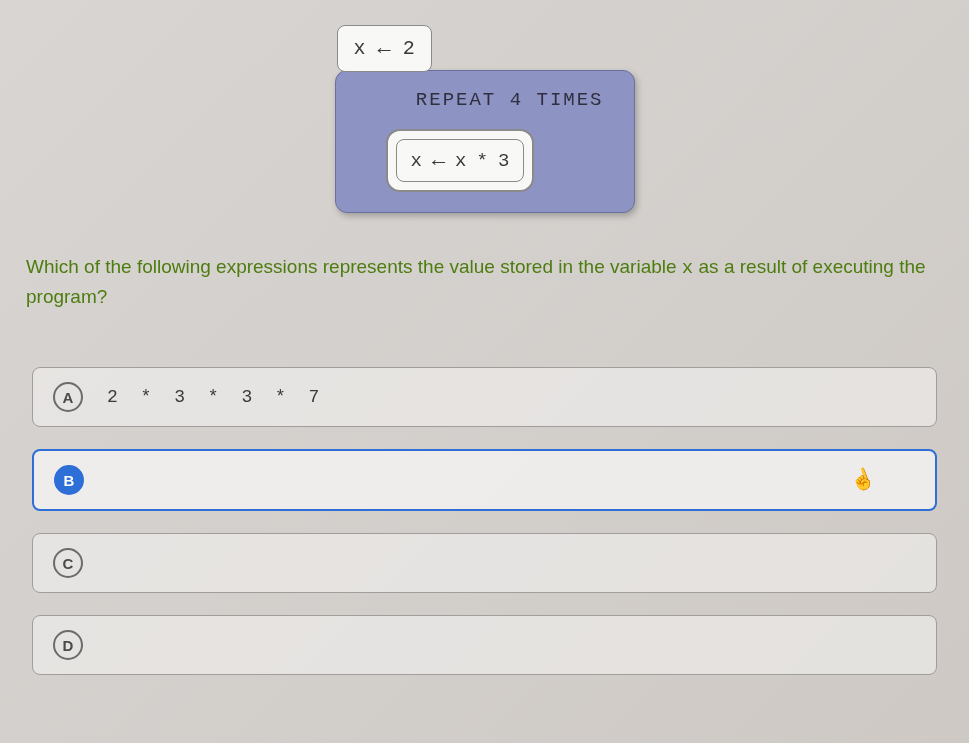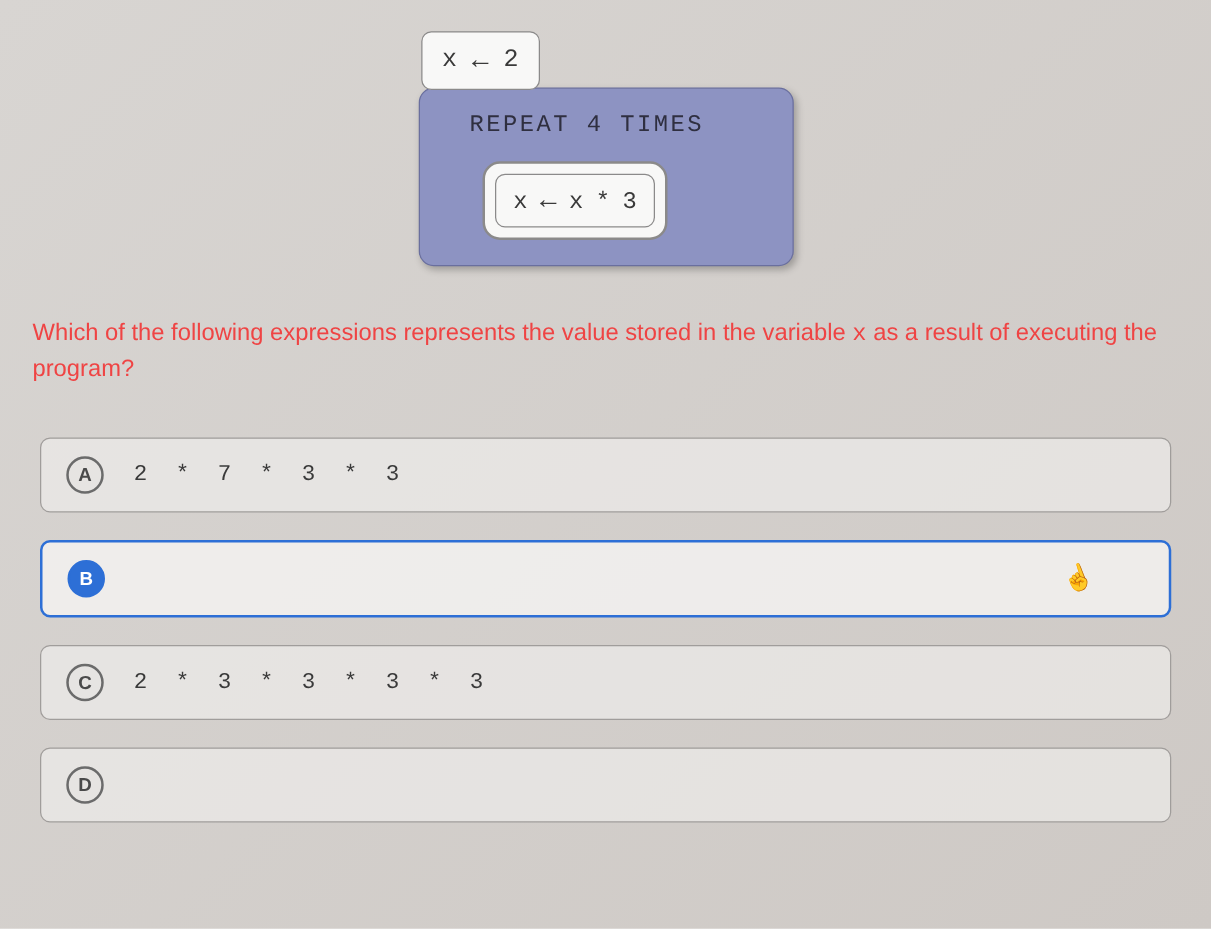--- a/index.html
+++ b/index.html
@@ -52,20 +52,21 @@
     min-width: 300px;
     box-shadow: 2px 3px 6px rgba(0,0,0,0.25);
   }
   .repeat-header {
     font-family: "Courier New", monospace;
     font-size: 19px;
     color: #2f2f40;
     letter-spacing: 2px;
     margin-bottom: 18px;
     margin-left: 10px;
+    text-align: right;
   }
   .repeat-body-outer {
     background: #f8f8f7;
     border: 2px solid #8b8a8a;
     border-radius: 14px;
     padding: 8px;
     margin-left: 20px;
     display: inline-block;
   }
   .repeat-body-inner {
@@ -75,23 +76,23 @@
     padding: 8px 14px;
     font-family: "Courier New", monospace;
     font-size: 19px;
     color: #3a3a3a;
     display: flex;
     align-items: center;
     gap: 10px;
   }
   .question-text {
     font-size: 19px;
-    color: #ef4444;
+    color: #4d7c0f;
     line-height: 1.5;
-    margin-bottom: 40px;
+    margin-bottom: 56px;
     padding: 0 6px;
   }
   .code-var {
     font-family: "Courier New", monospace;
   }
   .options {
     display: flex;
     flex-direction: column;
     gap: 22px;
     padding: 0 12px;
@@ -176,26 +177,25 @@
 <div class="question-text">
   <span>Which of the following expressions represents the value stored in the variable </span>
   <span class="code-var">x</span>
   <span> as a result of executing the program?</span>
 </div>
 
 <div class="options">
 
 <div class="option">
       <div class="option-letter">A</div>
-      <div class="option-text">2 * 7 * 3 * 3</div>
+      <div class="option-text">2 * 3 * 3 * 7</div>
     </div>
     <div class="option selected">
       <div class="option-letter">B</div>
       <div class="cursor-hand" style="transform: translateY(-50%) rotate(-20deg);">☝</div>
     </div>
     <div class="option">
       <div class="option-letter">C</div>
-      <div class="option-text">2 * 3 * 3 * 3 * 3</div>
     </div>
     <div class="option">
       <div class="option-letter">D</div>
     </div>
   </div>
 
 </body></html>

